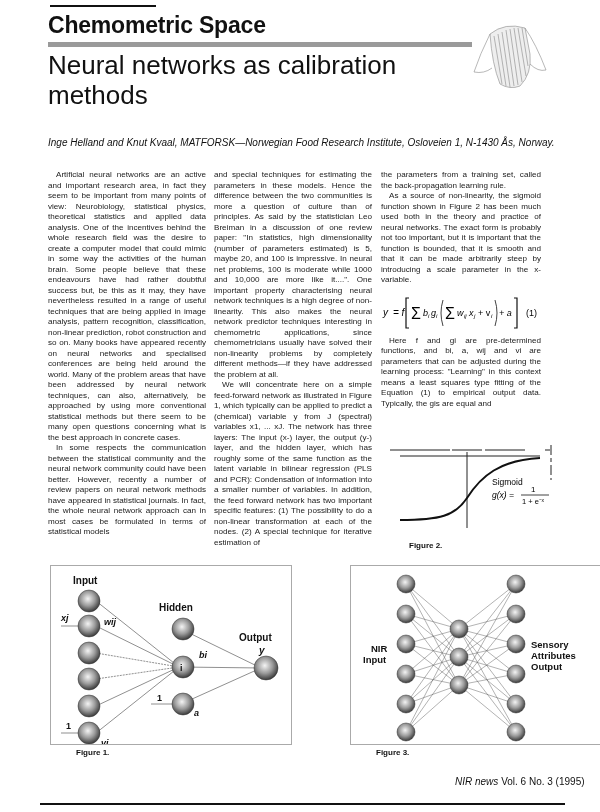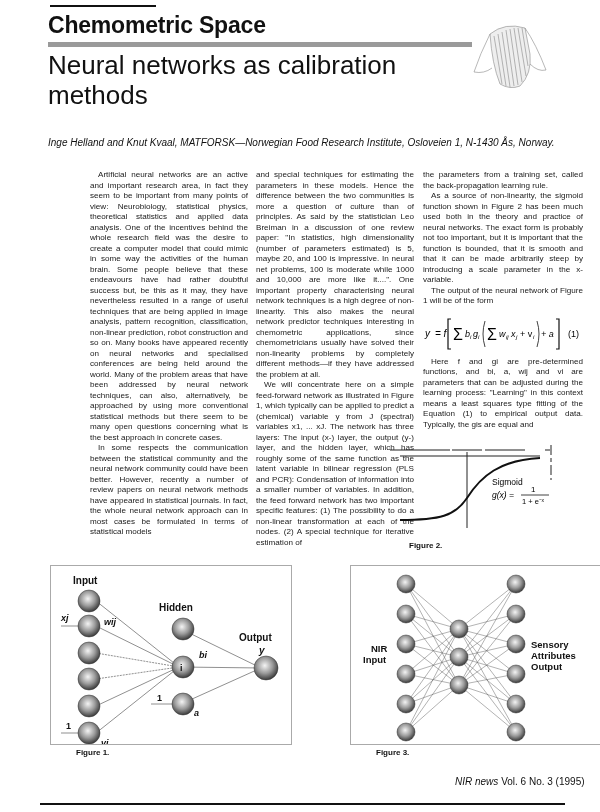--- a/index.html
+++ b/index.html
@@ -5,21 +5,21 @@
   * { box-sizing: border-box; margin: 0; padding: 0; }
   html, body { width: 600px; height: 812px; background: #fff; overflow: hidden; }
   body { position: relative; font-family: "Liberation Sans", sans-serif; color: #111; }
   .abs { position: absolute; }
   .topline { left: 50px; top: 5px; width: 106px; height: 2px; background: #111; }
   .section-title { left: 48px; top: 12px; font-size: 23px; font-weight: bold; letter-spacing: -0.2px; }
   .grayrule { left: 48px; top: 42px; width: 424px; height: 5px; background: #9a9a9a; }
   .title { left: 48px; top: 50px; font-size: 26px; line-height: 30px; width: 400px; }
   .swatch { left: 470px; top: 14px; width: 80px; height: 80px; }
   .authors { left: 48px; top: 137px; font-size: 10px; font-style: italic; white-space: nowrap; }
-  .col { font-size: 8.1px; line-height: 10.5px; text-align: justify; color: #1a1a1a; margin-left: 42px; }
+  .col { font-size: 8.1px; line-height: 10.5px; text-align: justify; color: #1a1a1a; }
   .col p { text-indent: 8px; }
   .col p.noindent { text-indent: 0; }
   .col1 { left: 48px; top: 170px; width: 158px; }
   .col2 { left: 214px; top: 170px; width: 158px; }
   .col3 { left: 381px; top: 170px; width: 160px; }
   .caption { font-size: 8px; font-weight: bold; padding-left: 24px; }
   .fig1 { left: 50px; top: 565px; width: 242px; height: 180px; border: 1px solid #aaa; }
   .fig3 { left: 350px; top: 565px; width: 262px; height: 180px; border: 1px solid #aaa; }
   .footer-left { left: 50px; top: 771px; font-size: 8px; margin-top: 43px; }
   .footer-left .big { font-size: 16px; }
@@ -52,21 +52,20 @@
 </div>
 
 <div class="abs col col2">
   <p class="noindent">and special techniques for estimating the parameters in these models. Hence the difference between the two communities is more a question of culture than of principles. As said by the statistician Leo Breiman in a discussion of one review paper: "In statistics, high dimensionality (number of parameters estimated) is 5, maybe 20, and 100 is impressive. In neural net problems, 100 is moderate while 1000 and 10,000 are more like it....". One important property characterising neural network techniques is a high degree of non-linearity. This also makes the neural network predictor techniques interesting in chemometric applications, since chemometricians usually have solved their non-linearity problems by completely different methods—if they have addressed the problem at all.</p>
   <p>We will concentrate here on a simple feed-forward network as illustrated in Figure 1, which typically can be applied to predict a (chemical) variable y from J (spectral) variables x1, ... xJ. The network has three layers: The input (x-) layer, the output (y-) layer, and the hidden layer, which has roughly some of the same function as the latent variable in bilinear regression (PLS and PCR): Condensation of information into a smaller number of variables. In addition, the feed forward network has two important specific features: (1) The possibility to do a non-linear transformation at each of the nodes. (2) A special technique for iterative estimation of</p>
 </div>
 
 <div class="abs col col3">
   <p class="noindent">the parameters from a training set, called the back-propagation learning rule.</p>
   <p>As a source of non-linearity, the sigmoid function shown in Figure 2 has been much used both in the theory and practice of neural networks. The exact form is probably not too important, but it is important that the function is bounded, that it is smooth and that it can be made arbitrarily steep by introducing a scale parameter in the x-variable.</p>
-  <p>The output of the neural network of Figure 1 will be of the form</p>
   <div style="height:50px; position:relative;">
     <svg width="160" height="50" viewBox="0 0 160 50">
       <text x="2" y="30" font-size="10" font-style="italic" font-family="Liberation Serif, serif">y</text>
       <text x="12" y="30" font-size="10" font-style="italic" font-family="Liberation Serif, serif">= f</text>
       <path d="M28 12 L25 12 L25 42 L28 42" stroke="#111" fill="none" stroke-width="1.2"></path>
       <text x="30" y="33" font-size="16" font-family="Liberation Serif, serif">Σ</text>
       <text x="42" y="30" font-size="9" font-style="italic" font-family="Liberation Serif, serif">b</text>
       <text x="47" y="32" font-size="6" font-style="italic" font-family="Liberation Serif, serif">i</text>
       <text x="50" y="30" font-size="9" font-style="italic" font-family="Liberation Serif, serif">g</text>
       <text x="55" y="32" font-size="6" font-style="italic" font-family="Liberation Serif, serif">i</text>

